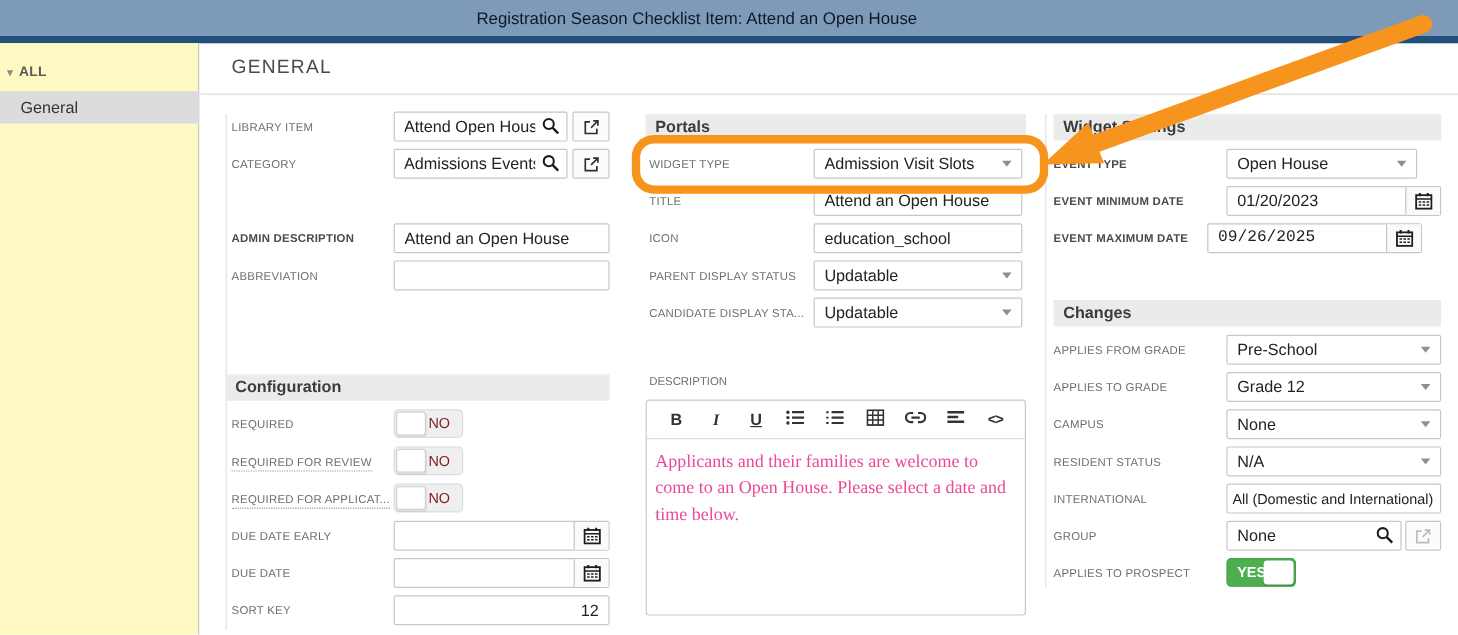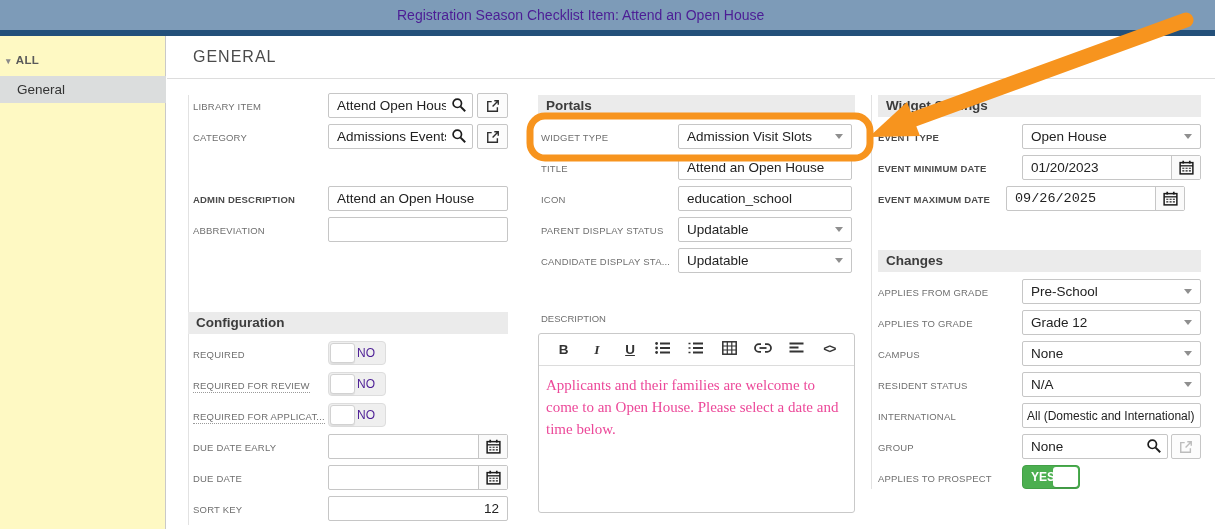--- a/index.html
+++ b/index.html
@@ -23,21 +23,21 @@
     position:absolute; left:113px; top:3px; width:34px; height:27px;
     border:2px solid rgba(255,255,255,.85); border-radius:5px;
     display:flex; align-items:center; justify-content:center; cursor:pointer;
   }
   .tb-tab1 {
     position:absolute; left:159px; top:0; height:30px; line-height:30px;
     color:#fff; font-weight:bold; font-size:13px; white-space:nowrap;
   }
   .tb-tab2 {
     position:absolute; left:397px; top:0; height:30px; line-height:30px;
-    color:#4c1d95; font-size:14px; white-space:nowrap;
+    color:#0f172a; font-size:14px; white-space:nowrap;
   }
 
   
   .sidebar {
     position:absolute; left:0; top:36px; width:166px; height:493px;
     background:#fef9c3; border-right:1px solid #c9c9c9;
   }
   .sb-group { position:absolute; left:6px; top:18px; font-size:11.5px; font-weight:bold; color:#5a5a5a; letter-spacing:.3px; }
   .sb-caret { color:#8a8a8a; font-size:9px; margin-right:5px; }
   .sb-item {
@@ -85,21 +85,21 @@
   }
 
   .dategroup { position:absolute; top:0; display:flex; border:1px solid #c6c6c6; border-radius:2px; background:#fff; height:25px; }
   .dategroup .d-in { flex:1; font-size:13.5px; color:#222; padding:0 8px; display:flex; align-items:center; }
   .dategroup .d-btn { width:29px; border-left:1px solid #c6c6c6; background:#fafafa; display:flex; align-items:center; justify-content:center; cursor:pointer; }
 
   .toggle-no {
     position:absolute; top:0; width:58px; height:24px; background:#efefef; border:1px solid #ddd; border-radius:4px; cursor:pointer;
   }
   .toggle-no .knob { position:absolute; left:1px; top:1px; width:25px; height:20px; background:#fff; border:1px solid #d2d2d2; border-radius:3px; box-shadow:0 1px 1px rgba(0,0,0,.08); }
-  .toggle-no .t-lab { position:absolute; right:10px; top:4px; font-size:12px; color:#4c1d95; }
+  .toggle-no .t-lab { position:absolute; right:10px; top:4px; font-size:12px; color:#7f1d1d; }
   .toggle-yes {
     position:absolute; top:0; width:58px; height:24px; background:#4caf50; border:1px solid #43a047; border-radius:4px; cursor:pointer;
   }
   .toggle-yes .knob { position:absolute; right:1px; top:1px; width:25px; height:20px; background:#fff; border-radius:3px; box-shadow:0 1px 1px rgba(0,0,0,.15); }
   .toggle-yes .t-lab { position:absolute; left:8px; top:4px; font-size:12px; font-weight:bold; color:#fff; }
 
   
   .editor { position:absolute; left:538px; top:333px; width:317px; height:180px; border:1px solid #c9c9c9; border-radius:3px; background:#fff; }
   .editor-toolbar { height:32px; border-bottom:1px solid #dcdcdc; display:flex; align-items:center; justify-content:space-around; padding:0 8px; }
   .ticon { width:22px; text-align:center; color:#333; font-size:13.5px; cursor:pointer; }
@@ -321,21 +321,21 @@
     </span>
     <span class="ticon code">&lt;&gt;</span>
   </div>
   <div class="editor-body">Applicants and their families are welcome to come to an Open House. Please select a date and time below.</div>
 </div>
 
 <div class="sec-header" style="left:878px; top:95px; width:323px;">Widget Settings</div>
 
 <div class="row" style="left:878px; top:124px; width:323px;">
   <span class="flabel b">EVENT TYPE</span>
-  <div class="sel ctrl" style="left:144px; width:179px;">
+  <div class="sel ctrl" style="left:144px; width:159px;">
     <span class="sel-txt">Open House</span>
     <span class="caret"></span>
   </div>
 </div>
 
 <div class="row" style="left:878px; top:155px; width:323px;">
   <span class="flabel b">EVENT MINIMUM DATE</span>
   <div class="dategroup" style="left:144px; width:179px;">
     <span class="d-in">01/20/2023</span>
     <span class="d-btn">

